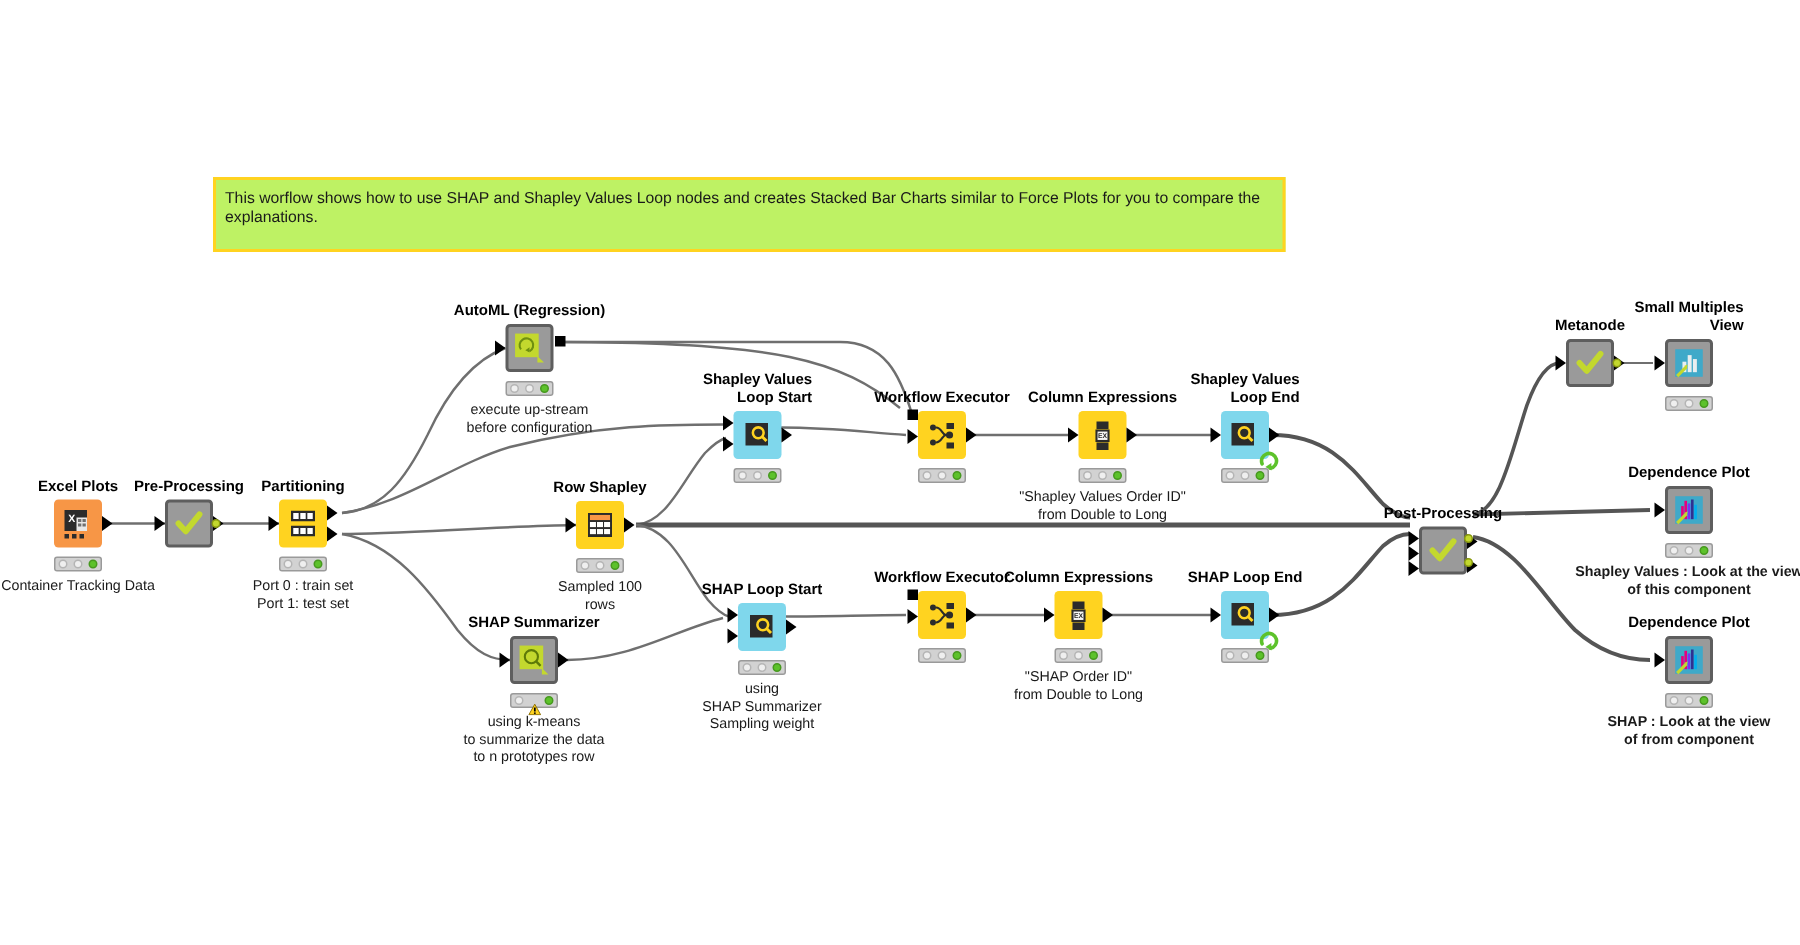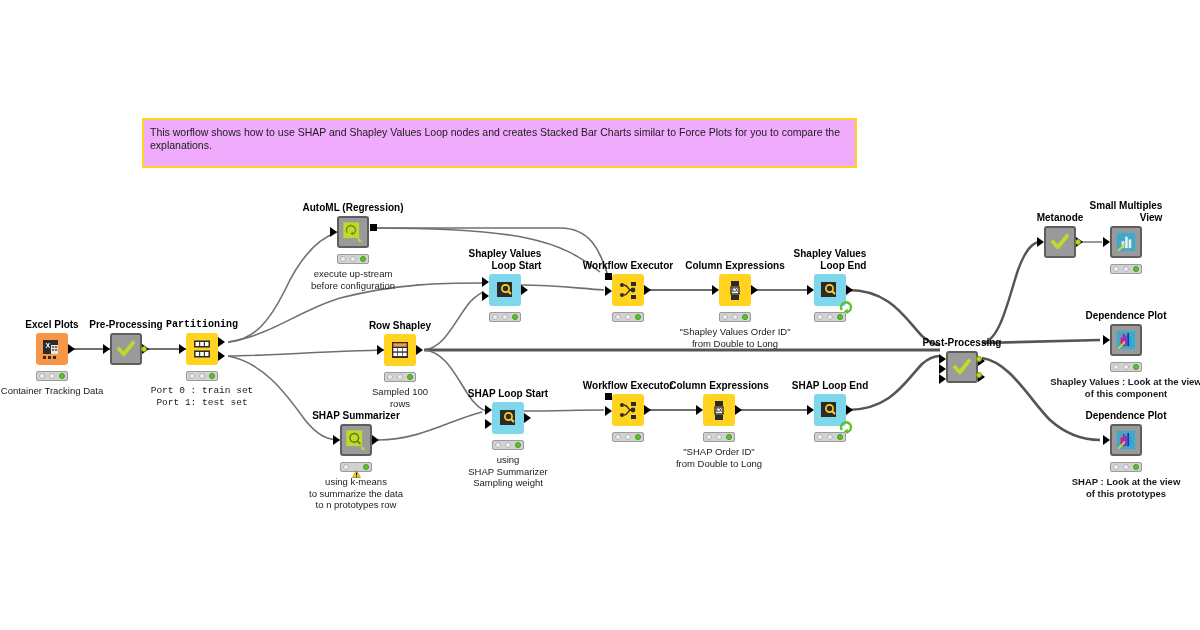--- a/index.html
+++ b/index.html
@@ -3,21 +3,21 @@
 <meta charset="utf-8">
 <style>
   html,body{margin:0;padding:0;background:#ffffff;}
   body{width:1200px;height:630px;position:relative;overflow:hidden;
        font-family:"Liberation Sans",sans-serif;color:#000;}
 
   #canvas{position:absolute;left:0;top:0;width:1200px;height:630px;}
   #edges{position:absolute;left:0;top:0;width:1200px;height:630px;pointer-events:none;}
 
   
-  .annotation{position:absolute;border:2px solid #FFD320;background:#f0abfc;box-sizing:border-box;}
+  .annotation{position:absolute;border:2px solid #FFD320;background:#bef264;box-sizing:border-box;}
   .annotation .atext{position:absolute;left:6px;top:6px;right:6px;
        font-size:10.5px;line-height:13px;color:#1a1a1a;}
 
   
   .node{position:absolute;}
   .ntitle{position:absolute;left:50%;transform:translateX(-50%);
        bottom:calc(100% + 3px);white-space:nowrap;text-align:right;
        font-size:10px;font-weight:bold;line-height:11.5px;color:#000;}
   .nbody{position:absolute;left:0;top:0;width:32px;height:32px;
        border-radius:3px;box-sizing:border-box;}
@@ -153,21 +153,21 @@
     <div class="nbody gray">
       <svg class="nicon" viewBox="0 0 32 32">
         <path d="M8,16 L13.5,22 L24,9" stroke="#C3D82E" stroke-width="4.5" fill="none" stroke-linecap="round" stroke-linejoin="round"></path>
       </svg>
     </div>
     <div class="port" style="left:-7px;top:11px;"></div>
     <div class="port" style="left:32px;top:11px;"></div>
     <div class="dot" style="left:31px;top:13px;"></div>
   </div>
 
-  <div class="node" style="left:186px;top:333px;width:32px;height:70px;font-family:Liberation Mono, monospace;">
+  <div class="node" style="left:186px;top:333px;width:32px;height:70px;">
     <div class="ntitle">Partitioning</div>
     <div class="nbody yellow">
       <svg class="nicon" viewBox="0 0 32 32">
         <rect x="8" y="7.5" width="16" height="7" fill="#2b2b2b"></rect>
         <rect x="9.5" y="9" width="3.6" height="4" fill="#fff"></rect>
         <rect x="14.2" y="9" width="3.6" height="4" fill="#fff"></rect>
         <rect x="18.9" y="9" width="3.6" height="4" fill="#fff"></rect>
         <rect x="8" y="17.5" width="16" height="7" fill="#2b2b2b"></rect>
         <rect x="9.5" y="19" width="3.6" height="4" fill="#fff"></rect>
         <rect x="14.2" y="19" width="3.6" height="4" fill="#fff"></rect>
@@ -522,16 +522,16 @@
         <path d="M12.5,18 L15,17.2 L14.2,20.2 Z" fill="#C3D82E"></path>
       </svg>
     </div>
     <div class="port" style="left:-7px;top:11px;"></div>
     <div class="status">
       <i></i>
         <i></i>
         <i class="on"></i>
     </div>
     <div class="nsub bold" style="white-space:pre;">SHAP : Look at the view
-of this prototypes</div>
+of from component</div>
   </div>
 
 </div>
 
 </body></html>

